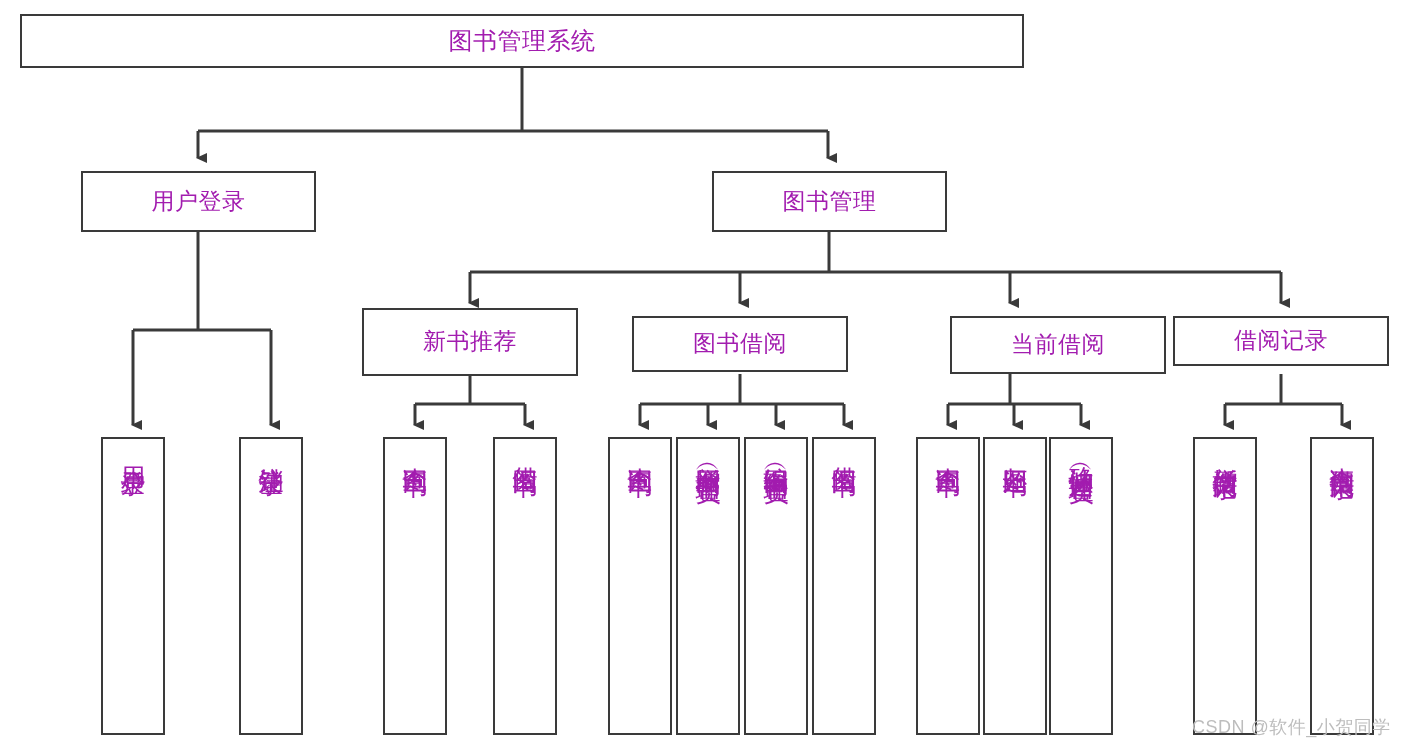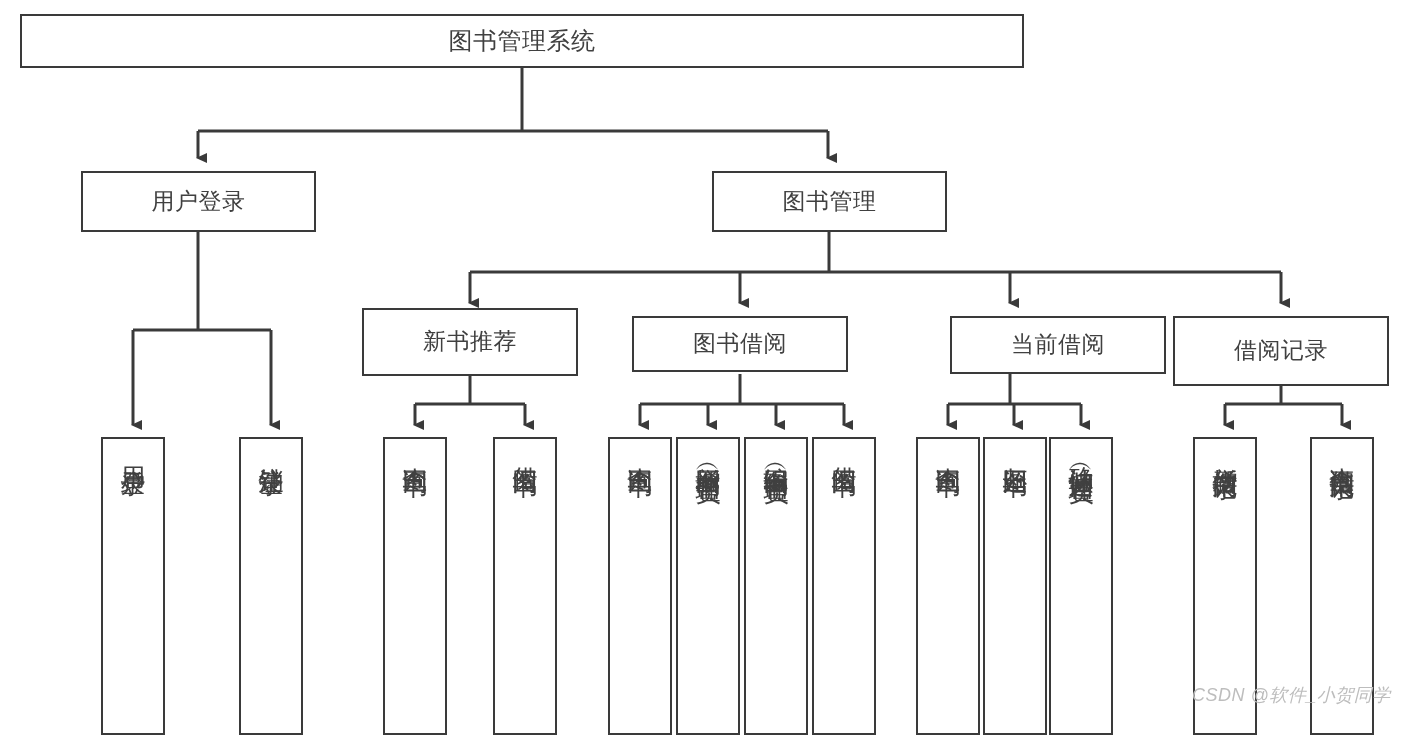--- a/index.html
+++ b/index.html
@@ -26,21 +26,21 @@
     pointer-events: none;
   }
   .node {
     position: absolute;
     box-sizing: border-box;
     background: #ffffff;
     border: 2.5px solid #3a3a3a;
     display: flex;
     align-items: center;
     justify-content: center;
-    color: #404040;
+    color: #a21caf;
     z-index: 2;
   }
   .node .label {
     display: block;
     text-align: center;
     line-height: 1.12;
     letter-spacing: 0.5px;
   }
   .node.horizontal .label {
     writing-mode: horizontal-tb;
@@ -135,21 +135,21 @@
 
   <div class="node horizontal" style="left:362px; top:308px; width:216px; height:68px;">
     <span class="label">新书推荐</span>
   </div>
   <div class="node horizontal" style="left:632px; top:316px; width:216px; height:56px;">
     <span class="label">图书借阅</span>
   </div>
   <div class="node horizontal" style="left:902px; top:316px; width:216px; height:58px;margin-left:48px;">
     <span class="label">当前借阅</span>
   </div>
-  <div class="node horizontal" style="left:1173px; top:316px; width:216px; height:70px;">
+  <div class="node horizontal" style="left:1173px; top:316px; width:216px; height:50px;">
     <span class="label">借阅记录</span>
   </div>
 
   <div class="node vertical" style="left:101px; top:437px; width:64px; height:298px;">
     <span class="label">用户登录</span>
   </div>
   <div class="node vertical" style="left:239px; top:437px; width:64px; height:298px;">
     <span class="label">注销登录</span>
   </div>
 
@@ -183,15 +183,15 @@
     <span class="label">确认归还（管理员）</span>
   </div>
 
   <div class="node vertical" style="left:1193px; top:437px; width:64px; height:298px;">
     <span class="label">新增借阅记录</span>
   </div>
   <div class="node vertical" style="left:1310px; top:437px; width:64px; height:298px;">
     <span class="label">查询借阅记录</span>
   </div>
 
-  <div class="watermark" style="left:1192px; top:683px;font-style:italic;">CSDN @软件_小贺同学</div>
+  <div class="watermark" style="left:1192px; top:715px;">CSDN @软件_小贺同学</div>
 
 </div>
 
 </body></html>

